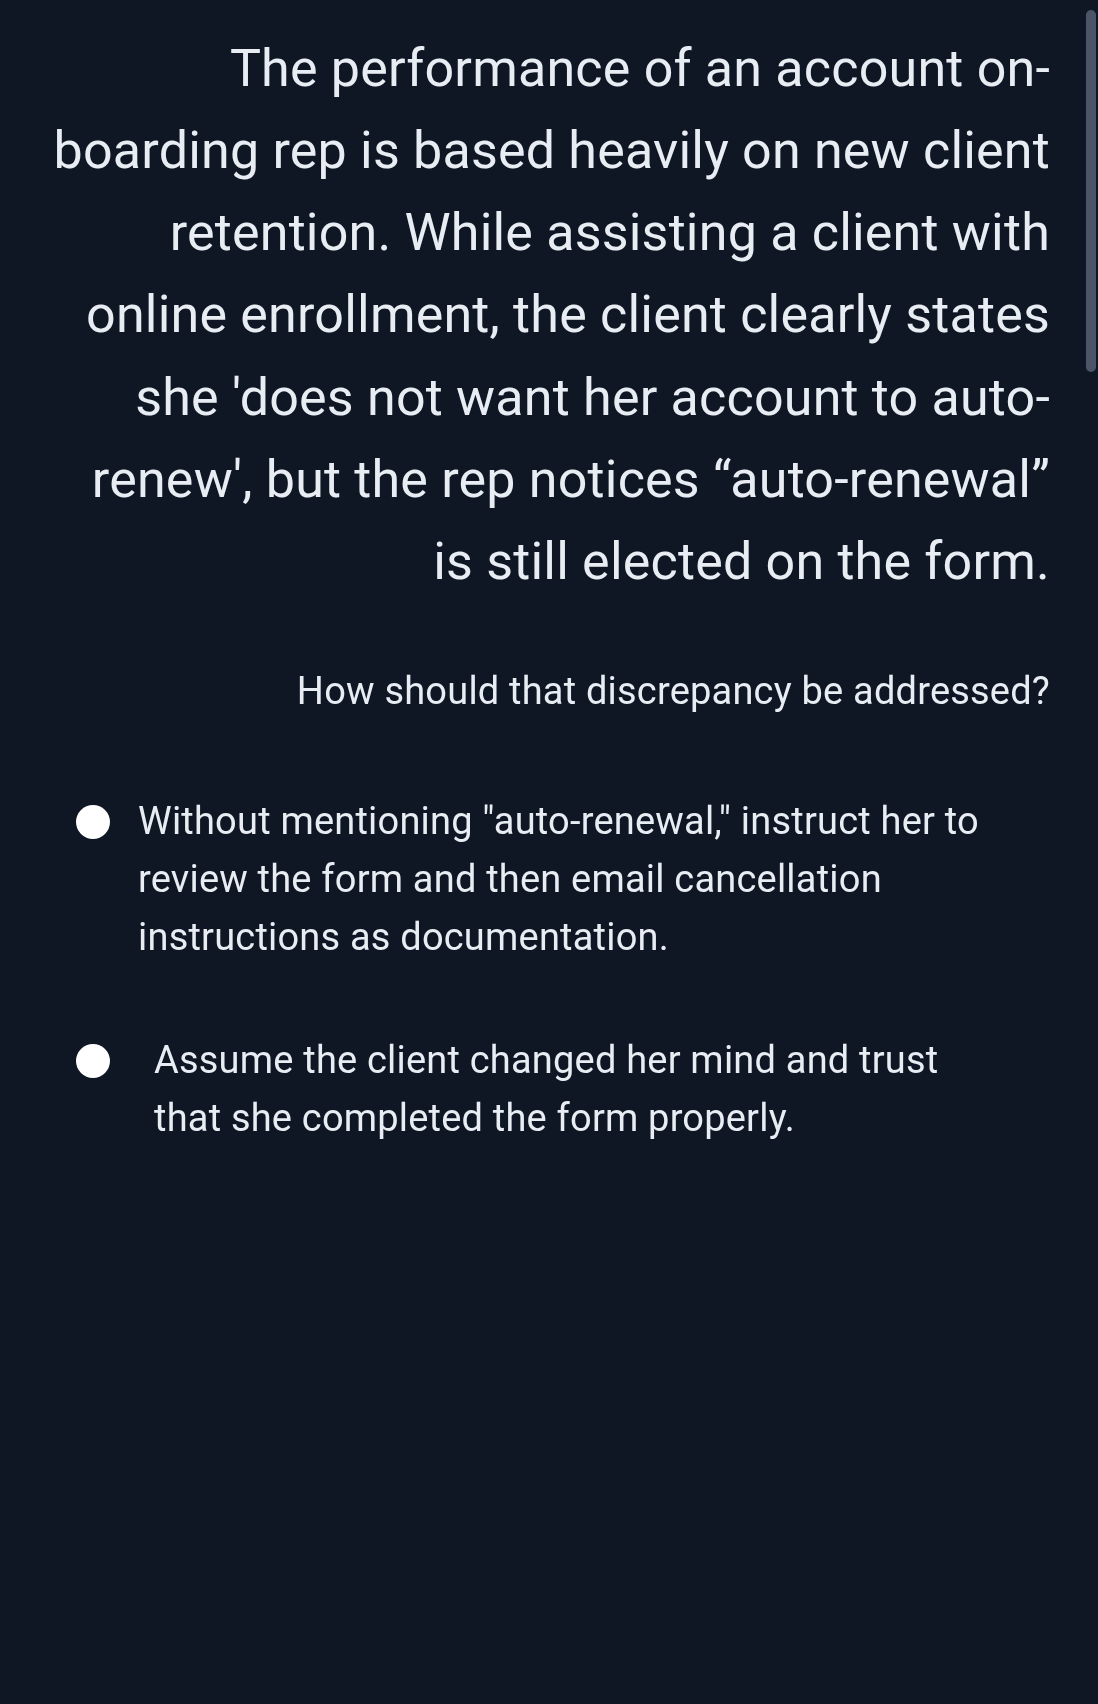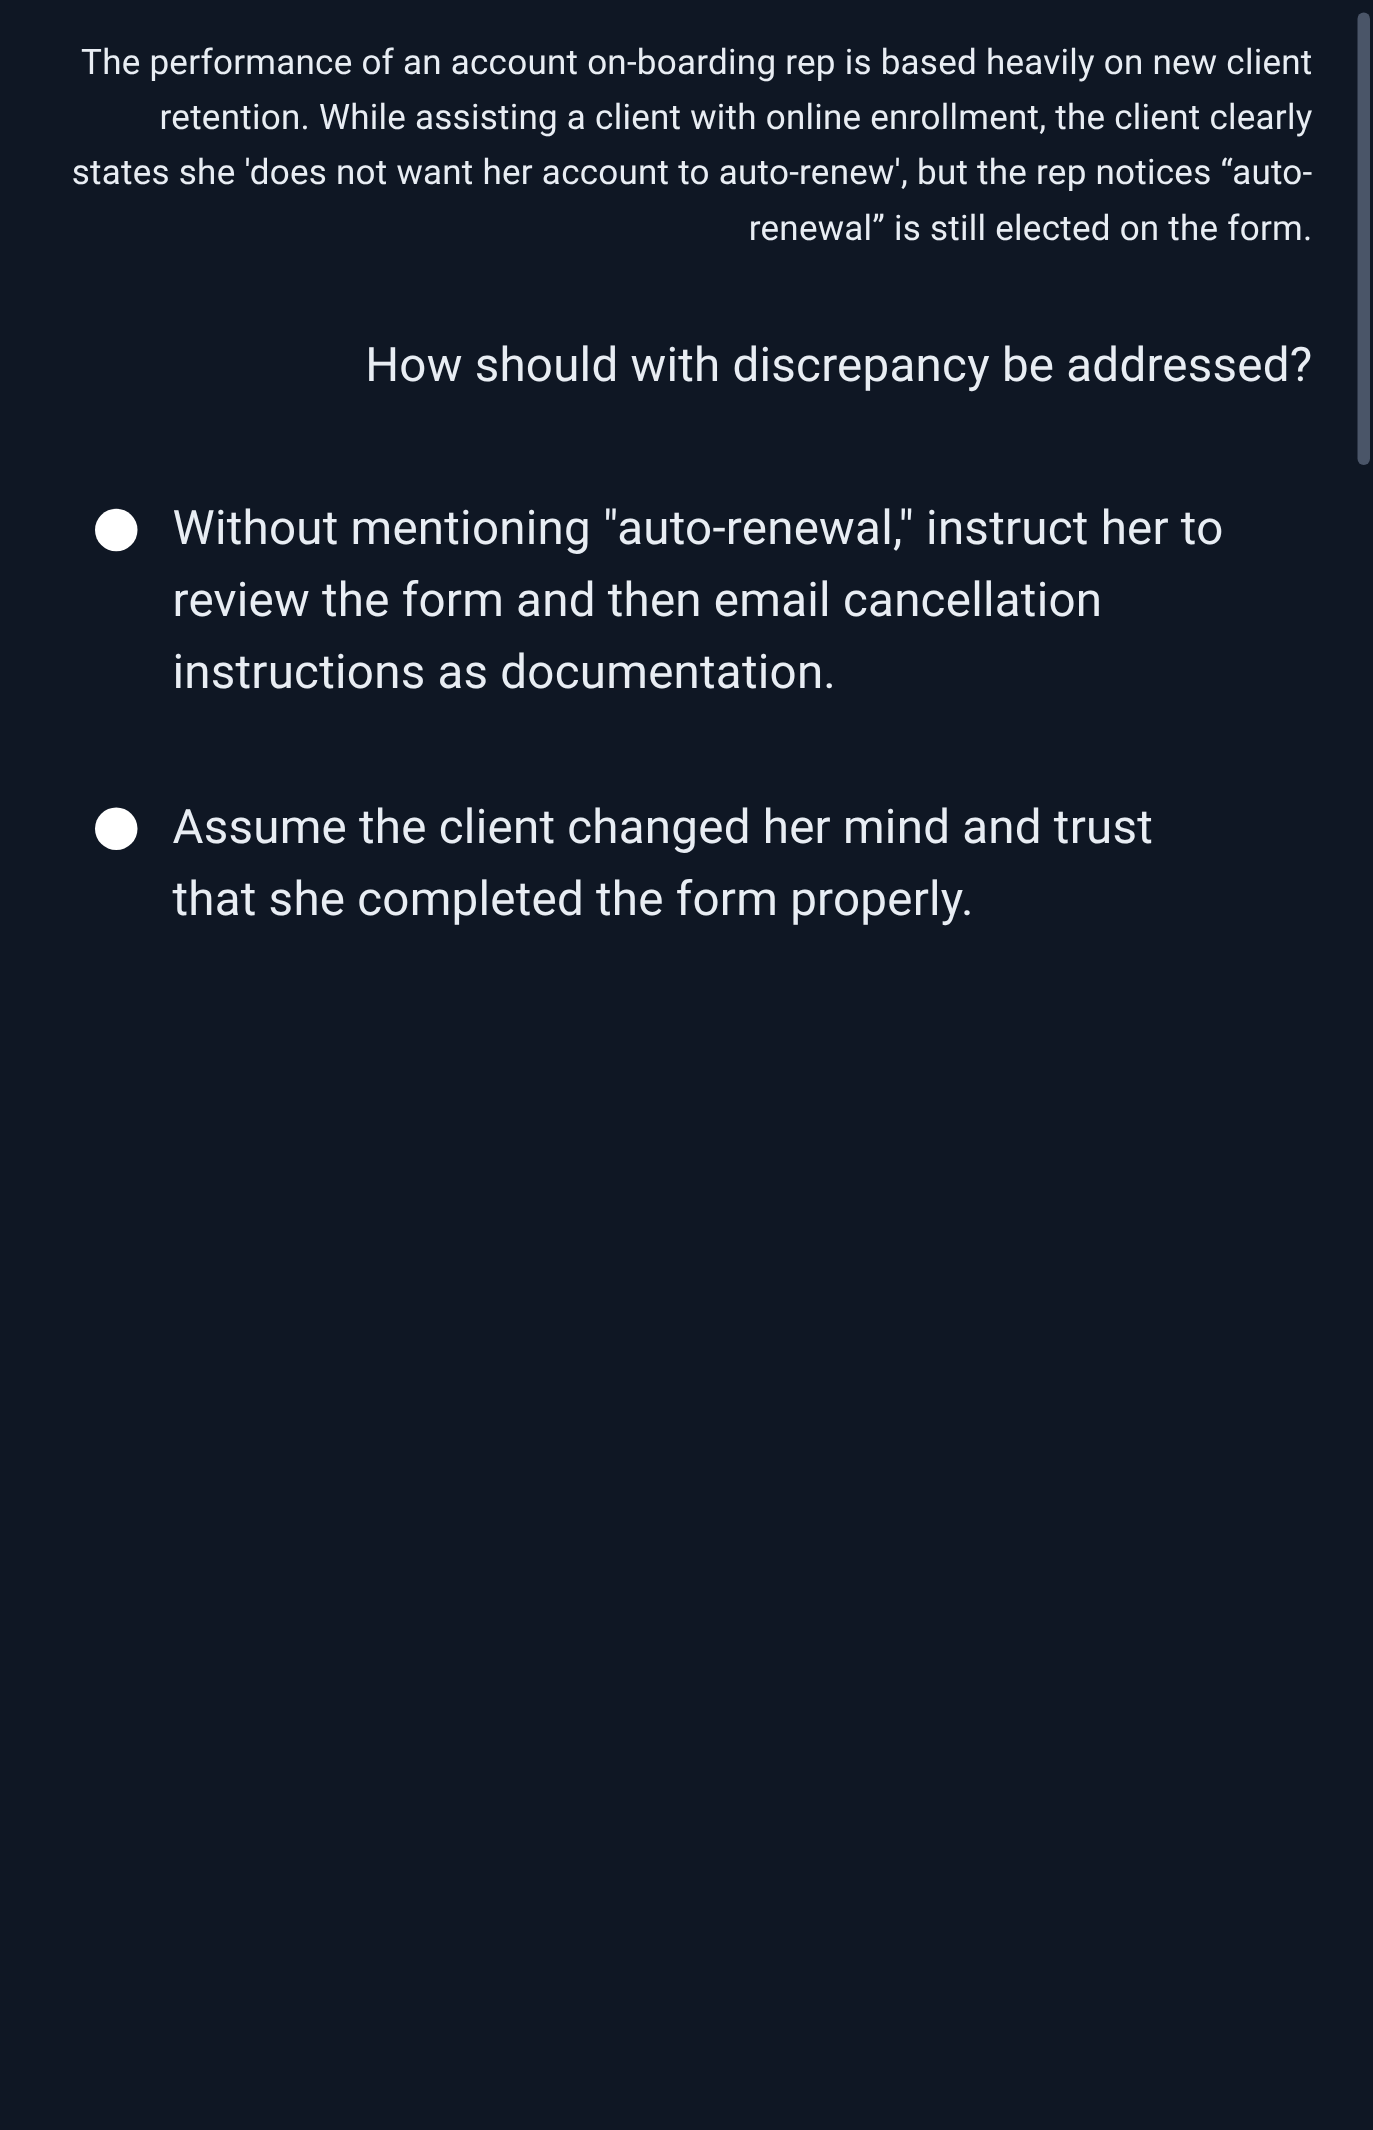--- a/index.html
+++ b/index.html
@@ -13,21 +13,21 @@
       font-family: -apple-system, BlinkMacSystemFont, "Segoe UI", Roboto, Helvetica, Arial, sans-serif;
       width: 1098px;
       height: 1704px;
       overflow: hidden;
       position: relative;
     }
     .content {
       padding: 28px 48px 40px 48px;
     }
     .question-scenario {
-      font-size: 28px;
+      font-size: 52px;
       line-height: 1.58;
       text-align: right;
       font-weight: 400;
       letter-spacing: 0.2px;
     }
     .question-prompt {
       font-size: 38px;
       line-height: 1.58;
       text-align: right;
       font-weight: 400;
@@ -39,20 +39,21 @@
       padding-left: 28px;
       padding-right: 20px;
     }
     .option {
       display: flex;
       align-items: flex-start;
       margin-bottom: 66px;
     }
     .option:last-child {
       margin-bottom: 16px;
+      gap: 16px;
     }
     .radio {
       flex-shrink: 0;
       width: 34px;
       height: 34px;
       border-radius: 50%;
       background-color: #ffffff;
       margin-top: 12px;
       margin-right: 28px;
     }
@@ -78,21 +79,21 @@
       height: 362px;
       background-color: #4a5568;
       border-radius: 5px;
     }
   </style>
 </head>
 <body>
 
 <div class="content">
   <div class="question-scenario">The performance of an account on-boarding rep is based heavily on new client retention. While assisting a client with online enrollment, the client clearly states she 'does not want her account to auto-renew', but the rep notices “auto-renewal” is still elected on the form.</div>
-  <div class="question-prompt">How should with discrepancy be addressed?</div>
+  <div class="question-prompt">How should that discrepancy be addressed?</div>
 
   <div class="options">
     <div class="option">
       <div class="radio"></div>
       <div class="option-text">Without mentioning "auto-renewal," instruct her to review the form and then email cancellation instructions as documentation.</div>
     </div>
     <div class="option">
       <div class="radio"></div>
       <div class="option-text">Assume the client changed her mind and trust that she completed the form properly.</div>
     </div>

